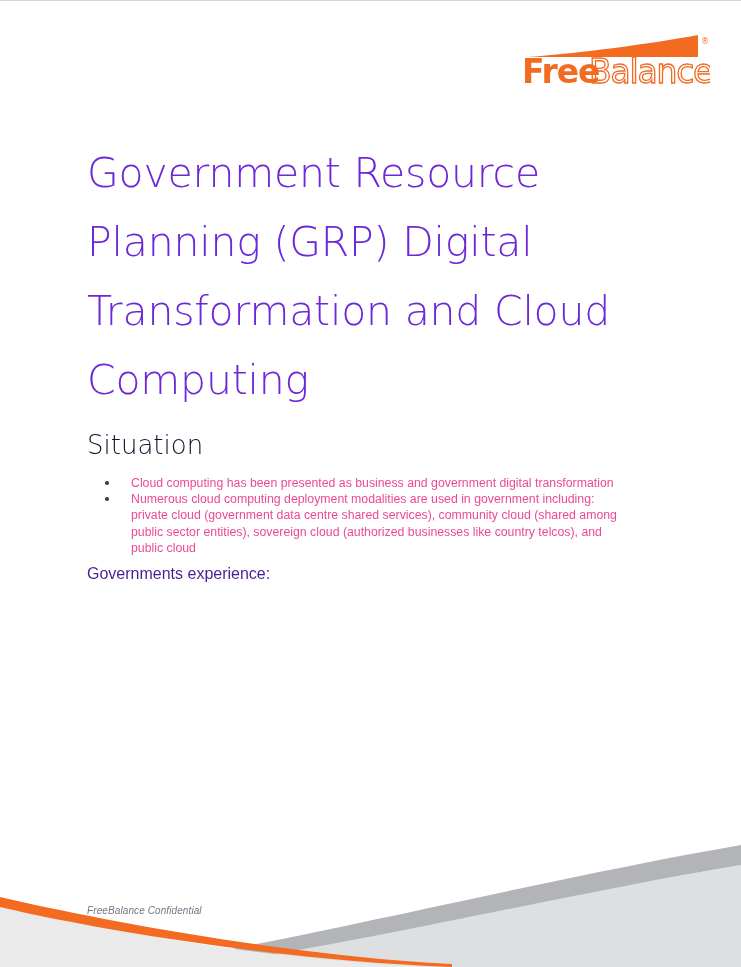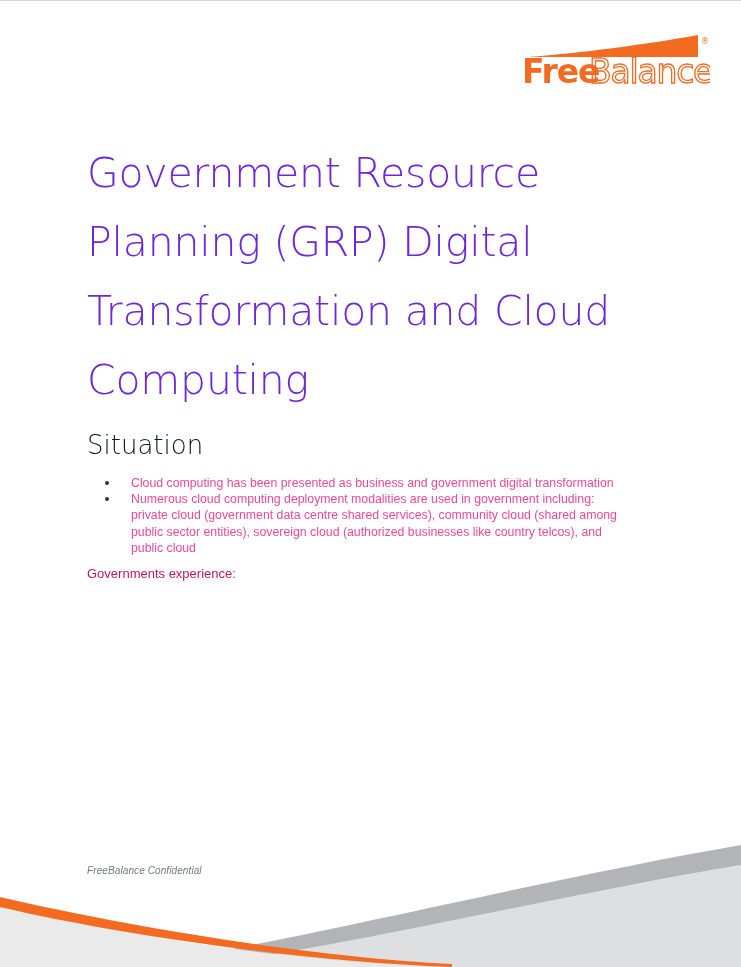--- a/index.html
+++ b/index.html
@@ -76,31 +76,31 @@
     content: "";
     position: absolute;
     left: 18px;
     top: 6px;
     width: 4px;
     height: 4px;
     border-radius: 50%;
     background: #2d3540;
   }
   .body-para {
-    font-size: 13px;
+    font-size: 16px;
     line-height: 16.3px;
-    color: #be185d;
+    color: #4c1d95;
     margin: 10px 0 16px 0;
   }
 
   
   .footer-note {
     position: absolute;
     left: 87px;
-    top: 864px;
+    top: 904px;
     font-size: 10px;
     font-style: italic;
     color: #6f7883;
     letter-spacing: 0.1px;
   }
   .footer-art {
     position: absolute;
     left: 0;
     bottom: 0;
     width: 741px;

